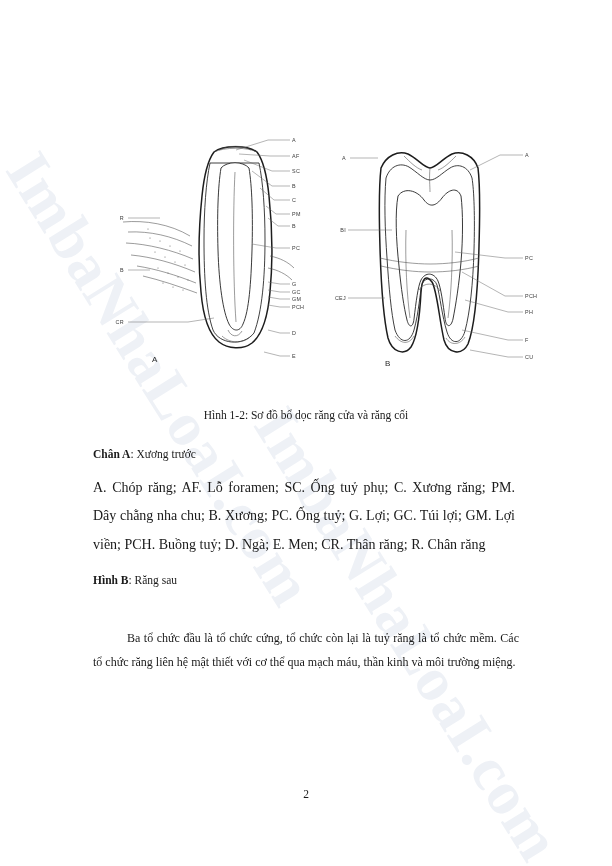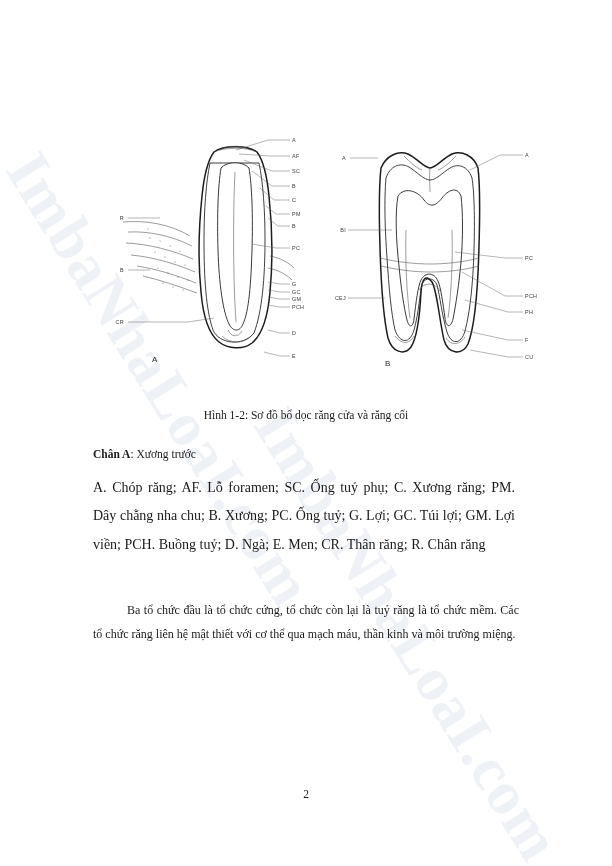--- a/index.html
+++ b/index.html
@@ -361,20 +361,21 @@
   </div>
 
   <div class="text-col">
 
     <p class="caption">Hình 1-2: Sơ đồ bổ dọc răng cửa và răng cối</p>
 
     <p class="sub-head"><b>Chân A</b><span>: Xương trước</span></p>
 
     <p class="legend-par">A. Chóp răng; AF. Lỗ foramen; SC. Ống tuỷ phụ; C. Xương răng; PM. Dây chằng nha chu; B. Xương; PC. Ống tuỷ; G. Lợi; GC. Túi lợi; GM. Lợi viền; PCH. Buồng tuỷ; D. Ngà; E. Men; CR. Thân răng; R. Chân răng</p>
 
+    <p class="sub-head"><b>Hình B</b><span>: Răng sau</span></p>
 
 
     <div class="gap-lg"></div>
 
     <p class="body-par">Ba tổ chức đầu là tổ chức cứng, tổ chức còn lại là tuỷ răng là tổ chức mềm. Các tổ chức răng liên hệ mật thiết với cơ thể qua mạch máu, thần kinh và môi trường miệng.</p>
 
     <div class="gap-sm"></div>
 
 
   </div>

